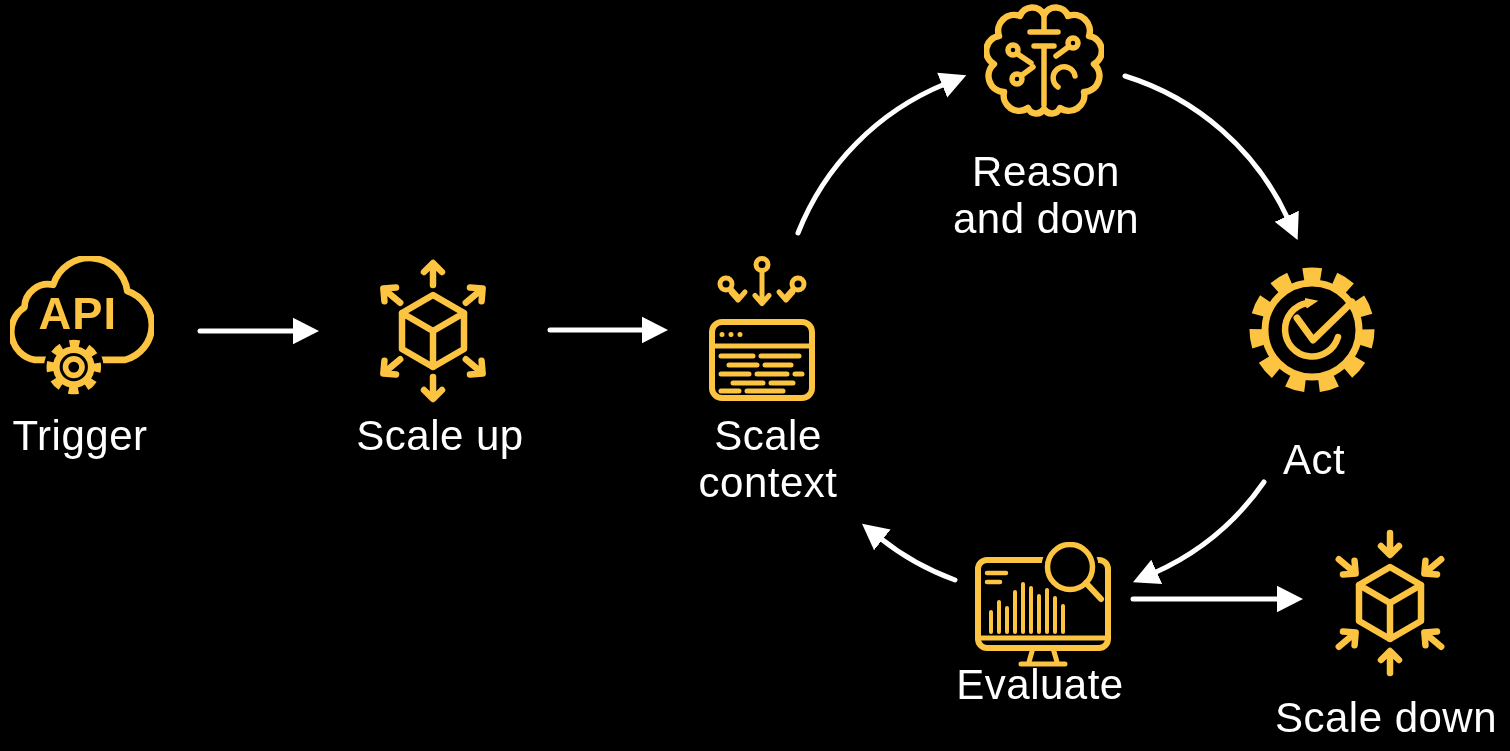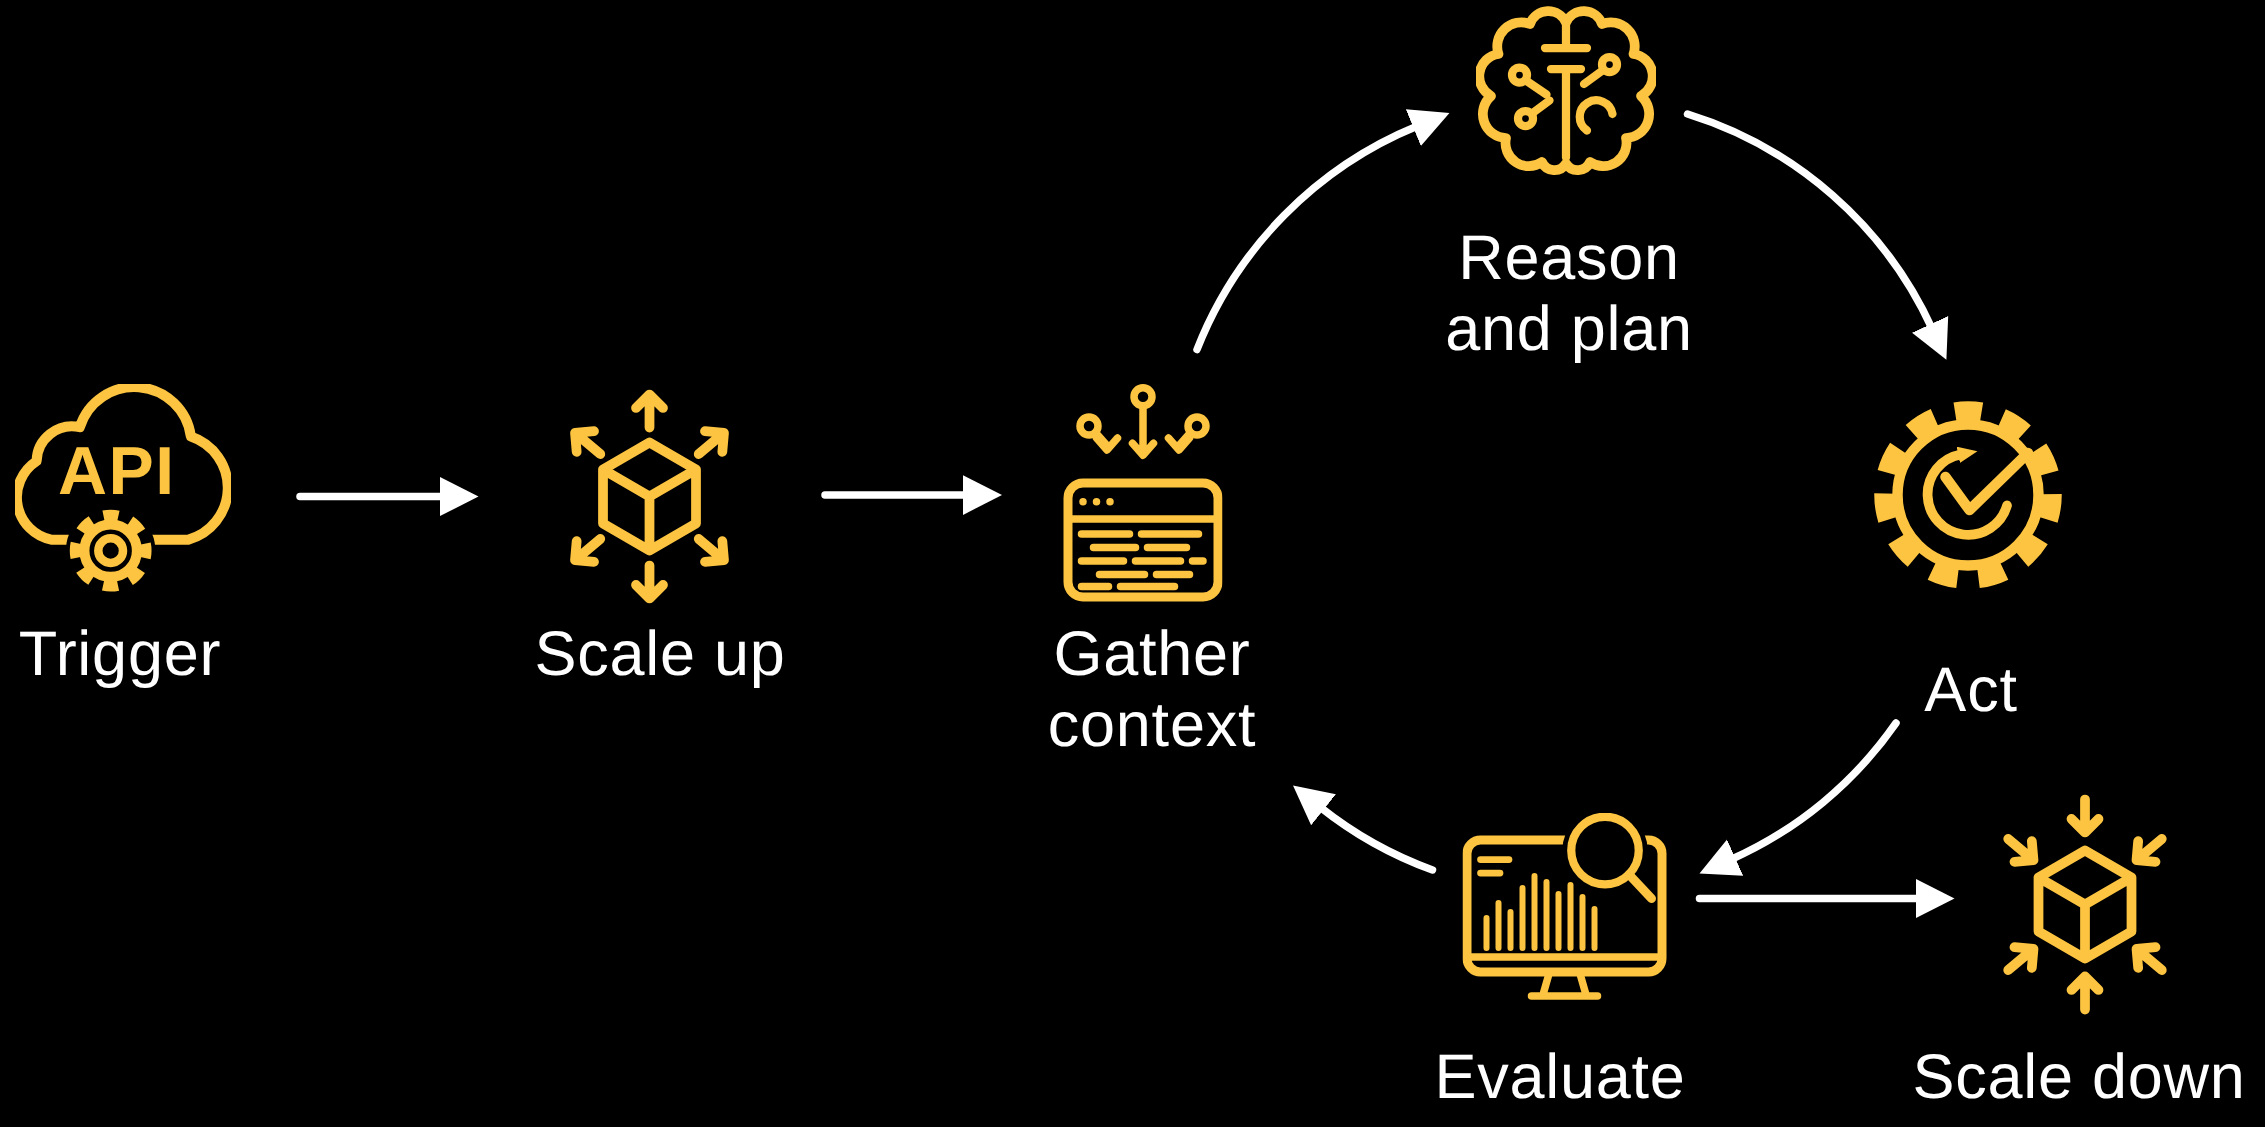--- a/index.html
+++ b/index.html
@@ -93,40 +93,40 @@
           <path d="M28,128 H58 M66,128 H88"></path>
           <path d="M16,136 H34 M42,136 H78"></path>
         </g>
       </g>
       <g fill="#FCC440">
         <circle cx="17" cy="79.5" r="2.5"></circle>
           <circle cx="26" cy="79.5" r="2.5"></circle>
           <circle cx="35" cy="79.5" r="2.5"></circle>
       </g>
     </svg>
-    <div class="label" style="left:638px;top:412px">Gather
+    <div class="label" style="left:638px;top:412px">Scale
 context</div>
   </div>
 
   <div>
     <svg class="abs" style="left:984px;top:2px" width="120" height="120" viewBox="0 0 120 120">
       <g class="yl" fill="none" stroke-linecap="round" stroke-linejoin="round">
         <path stroke-width="6.5" d="M60,13 A13,13 0 0 0 36,14 A16,16 0 0 0 15,34 A15,15 0 0 0 10,62 A16,16 0 0 0 20,90 A15.5,15.5 0 0 0 44,106 A9,9 0 0 0 60,107 A9,9 0 0 0 76,106 A15.5,15.5 0 0 0 100,90 A16,16 0 0 0 110,62 A15,15 0 0 0 105,34 A16,16 0 0 0 84,14 A13,13 0 0 0 60,13 Z"></path>
         <g stroke-width="5.5">
           <path d="M60,14 V30 M46,30 H74 M50,44 H70 M60,44 V103"></path>
           <circle cx="29" cy="48" r="5"></circle>
           <circle cx="33" cy="77" r="5"></circle>
           <circle cx="89" cy="41" r="5"></circle>
           <path d="M33,51.5 L47,61 M37.5,73.5 L49,65 M85,44.5 L72,54"></path>
           <path d="M91,74 a11,11 0 1 0 -17,11"></path>
         </g>
       </g>
     </svg>
     <div class="label" style="left:916px;top:148px">Reason
-and plan</div>
+and down</div>
   </div>
 
   <div>
     <svg class="abs" style="left:1245px;top:260px" width="140" height="140" viewBox="0 0 140 140">
       <defs>
         <marker id="ma" markerWidth="18" markerHeight="16" refX="1.5" refY="5.5" orient="auto" markerUnits="userSpaceOnUse">
           <path d="M0,0 L13,5.5 L0,11 Z" fill="#FCC440"></path>
         </marker>
       </defs>
       <g class="yl" fill="none">
@@ -151,21 +151,21 @@
         <g stroke-width="4">
           <path d="M16,90 V70 M24,90 V60 M32,90 V66 M40,90 V50 M48,90 V42 M56,90 V46 M64,90 V54 M72,90 V48 M80,90 V56 M88,90 V64"></path>
         </g>
       </g>
       <g>
         <circle cx="95" cy="25" r="28.5" fill="#000000"></circle>
         <circle class="yl" cx="95" cy="25" r="22.5" fill="none" stroke-width="5.5"></circle>
         <path class="yl" d="M111,41 L126,57" fill="none" stroke-width="6" stroke-linecap="round"></path>
       </g>
     </svg>
-    <div class="label" style="left:910px;top:694px">Evaluate</div>
+    <div class="label" style="left:910px;top:661px">Evaluate</div>
   </div>
 
   <div>
     <svg class="abs" style="left:1315px;top:529px" width="150" height="150" viewBox="0 0 150 150">
       <g class="yl" fill="none" stroke-width="6.5" stroke-linecap="round" stroke-linejoin="round">
         <path d="M75,38 L106,56 V92 L75,110 L44,92 V56 Z M44,56 L75,74 L106,56 M75,74 V110"></path>
         <use href="#arrowOut" transform="translate(75,16) rotate(180)"></use>
         <use href="#arrowOut" transform="translate(75,132)"></use>
         <use href="#arrowOut" transform="translate(33,38) rotate(130)"></use>
         <use href="#arrowOut" transform="translate(117,38) rotate(-130)"></use>

